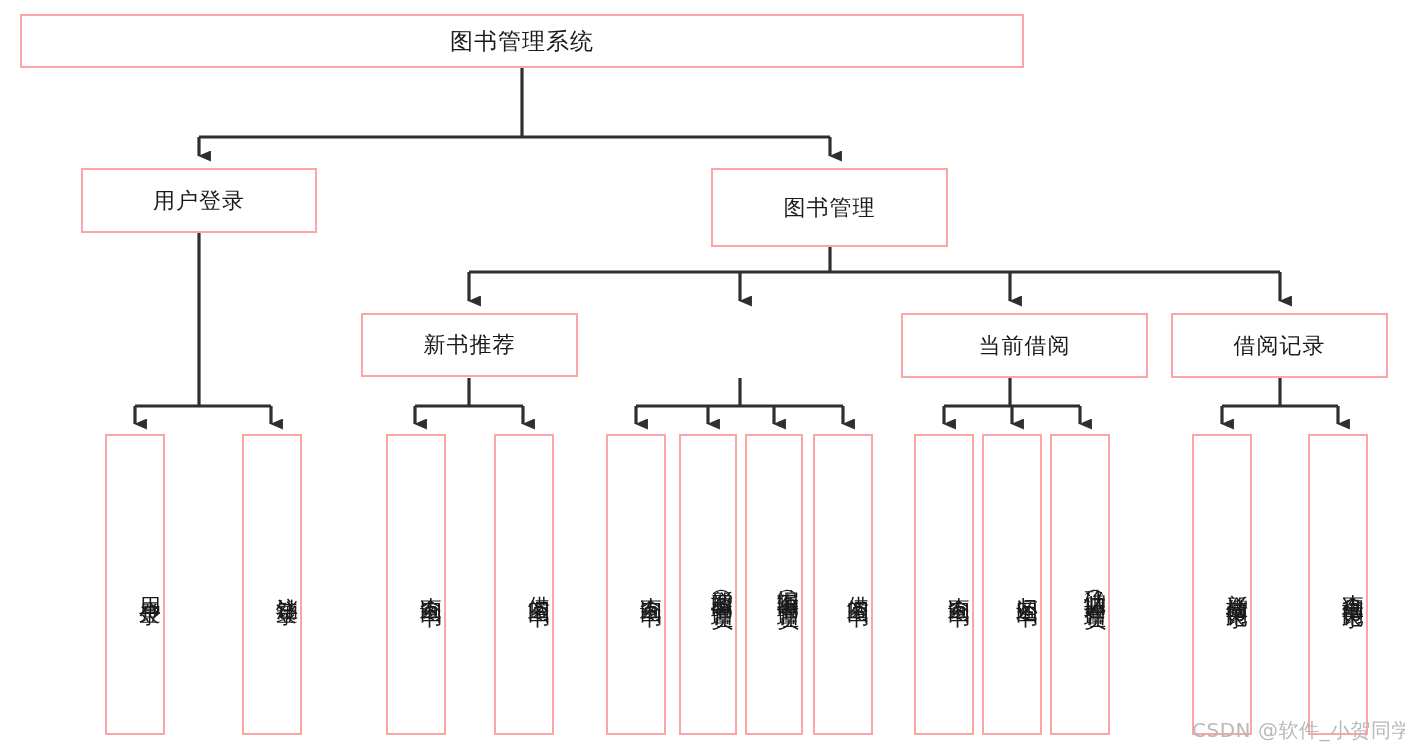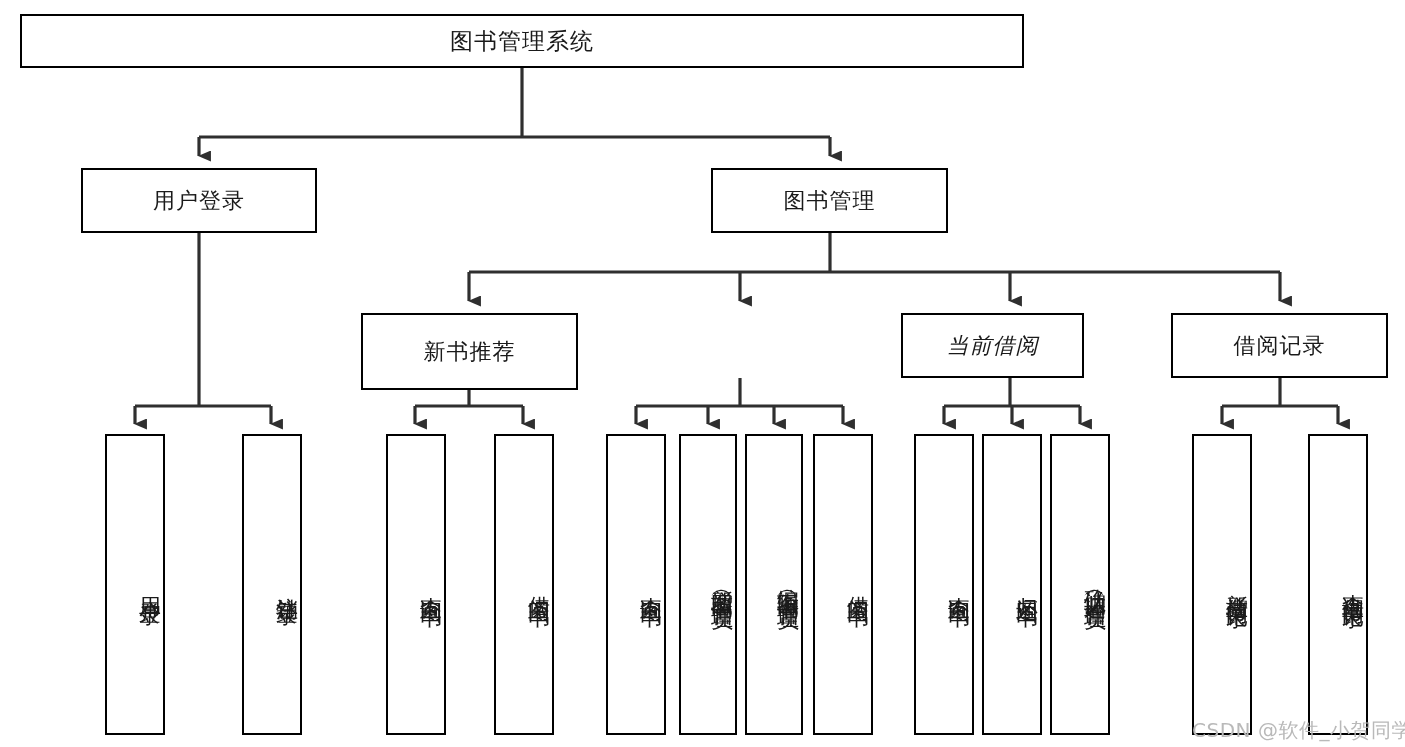--- a/index.html
+++ b/index.html
@@ -18,21 +18,21 @@
   svg.edges{
     position:absolute;
     left:0; top:0;
     width:1405px; height:747px;
     pointer-events:none;
   }
   .node{
     position:absolute;
     box-sizing:border-box;
     background:#ffffff;
-    border:2px solid #000000;
+    border:2px solid #fca5a5;
     display:flex;
     align-items:center;
     justify-content:center;
     text-align:center;
     line-height:1.15;
   }
   .node.horiz{
     font-size:22px;
     letter-spacing:1px;
     padding:0 6px;
@@ -119,28 +119,28 @@
     </g>
   </svg>
 
   <div class="node horiz root" style="left:20px; top:14px; width:1004px; height:54px;">
     <span class="txt">图书管理系统</span>
   </div>
 
   <div class="node horiz" style="left:81px; top:168px; width:236px; height:65px;">
     <span class="txt">用户登录</span>
   </div>
-  <div class="node horiz" style="left:711px; top:168px; width:237px; height:65px;">
+  <div class="node horiz" style="left:711px; top:168px; width:237px; height:79px;">
     <span class="txt">图书管理</span>
   </div>
 
-  <div class="node horiz" style="left:361px; top:313px; width:217px; height:77px;">
+  <div class="node horiz" style="left:361px; top:313px; width:217px; height:64px;">
     <span class="txt">新书推荐</span>
   </div>
-  <div class="node horiz" style="left:901px; top:313px; width:183px; height:65px;font-style:italic;">
+  <div class="node horiz" style="left:901px; top:313px; width:247px; height:65px;">
     <span class="txt">当前借阅</span>
   </div>
   <div class="node horiz" style="left:1171px; top:313px; width:217px; height:65px;">
     <span class="txt">借阅记录</span>
   </div>
 
   <div class="node vert" style="left:105px; top:434px; width:60px; height:301px;">
     <span class="txt">用户登录</span>
   </div>
   <div class="node vert" style="left:242px; top:434px; width:60px; height:301px;">

